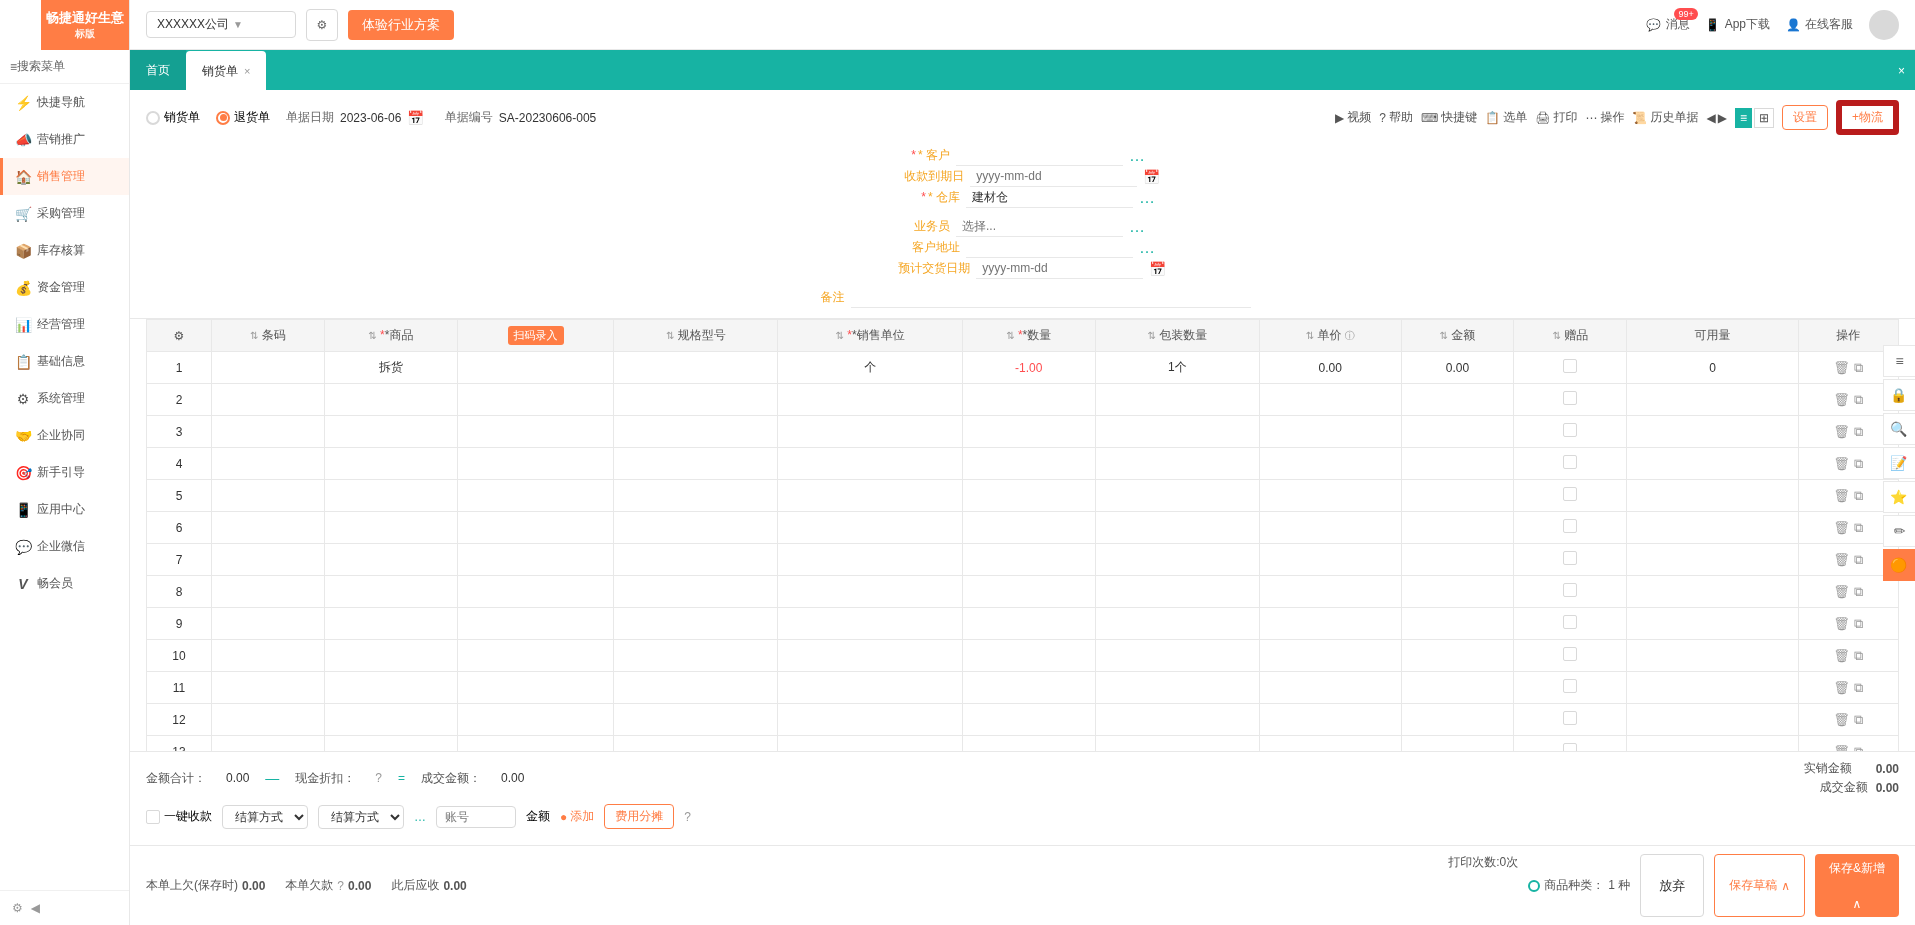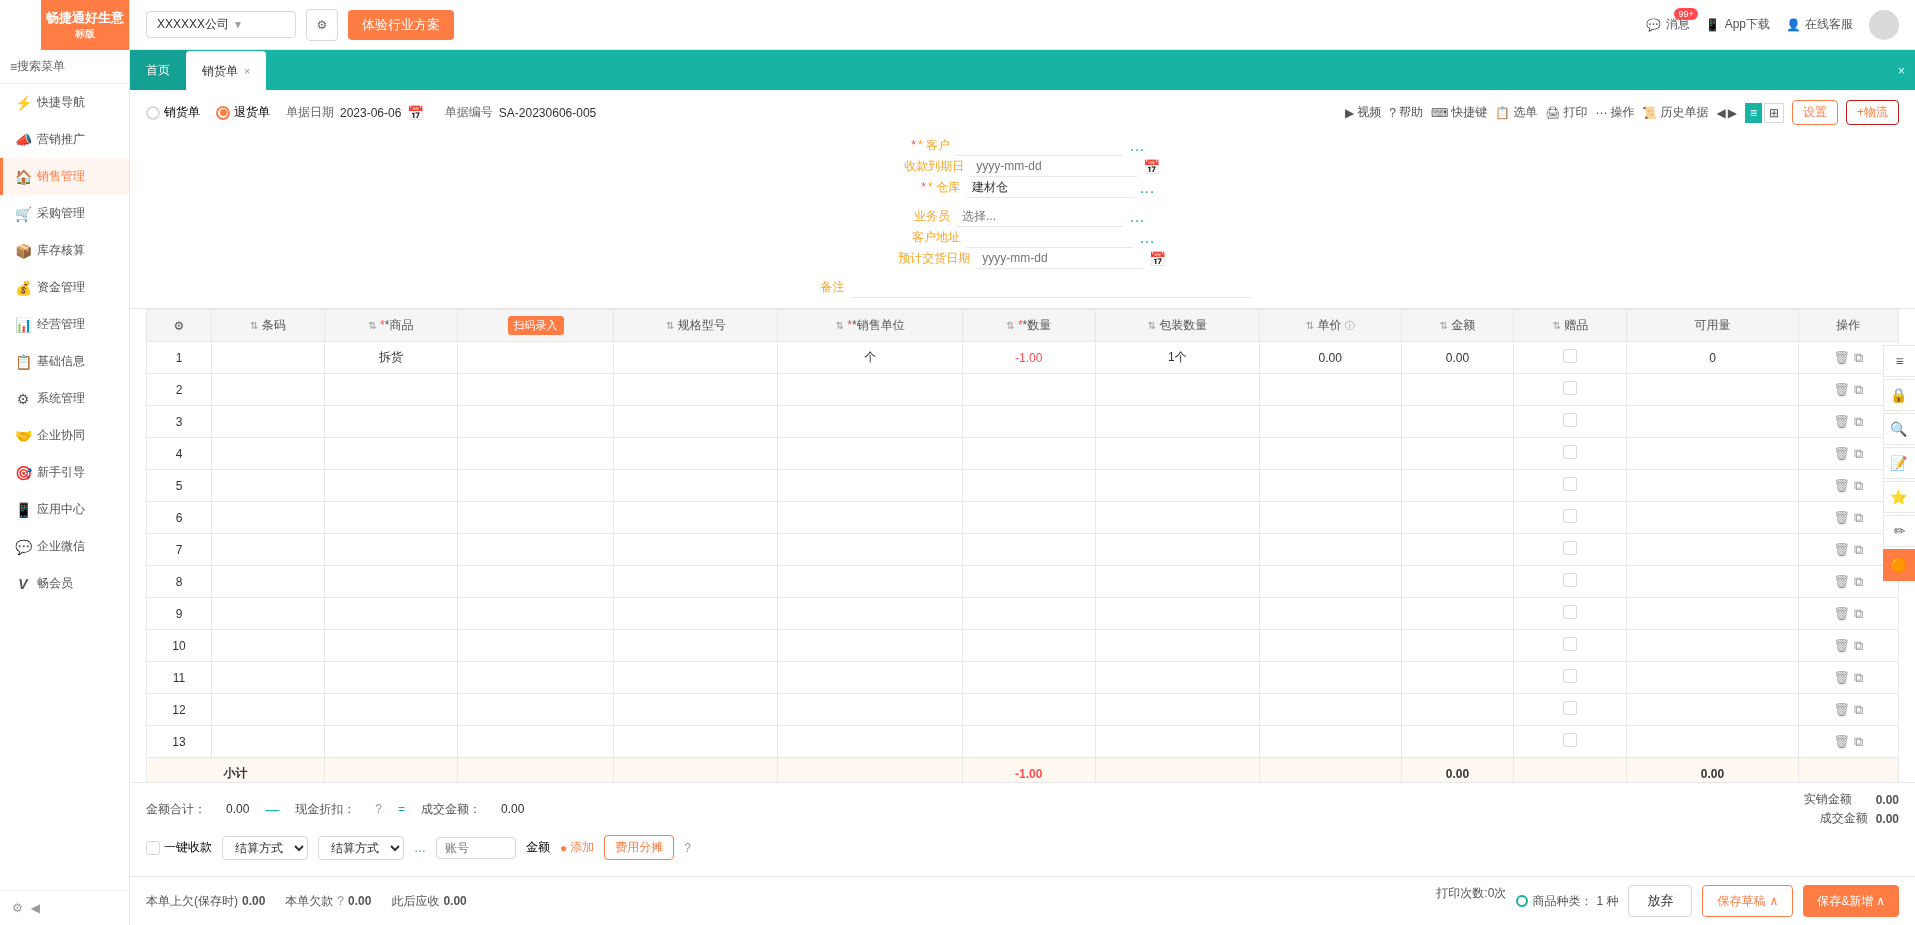--- a/index.html
+++ b/index.html
@@ -191,21 +191,21 @@
     .btn-settings {
       background: #fff;
       border: 1px solid #ff7d45;
       color: #ff7d45;
       border-radius: 4px;
       padding: 3px 10px;
       cursor: pointer;
     }
     .btn-logistics {
       background: #fff;
-      border: 1px solid #b91c1c;
+      border: 6px solid #b91c1c;
       color: #ff7d45;
       border-radius: 4px;
       padding: 3px 10px;
       cursor: pointer;
     }
     .form-row {
       display: flex;
       width: 100%;
       margin-bottom: 8px;
       align-items: center;
@@ -377,21 +377,22 @@
     .btn-save-new {
       background: #ff7d45;
       color: #fff;
       border: none;
       border-radius: 4px;
       padding: 6px 14px;
       cursor: pointer;
       font-size: 13px;
       display: flex;
       align-items: center;
-      gap: 3px;
+      gap: 20px;
+      flex-direction: column;
     }
 
     
     .right-float {
       position: fixed;
       right: 0;
       top: 50%;
       transform: translateY(-50%);
       display: flex;
       flex-direction: column;

